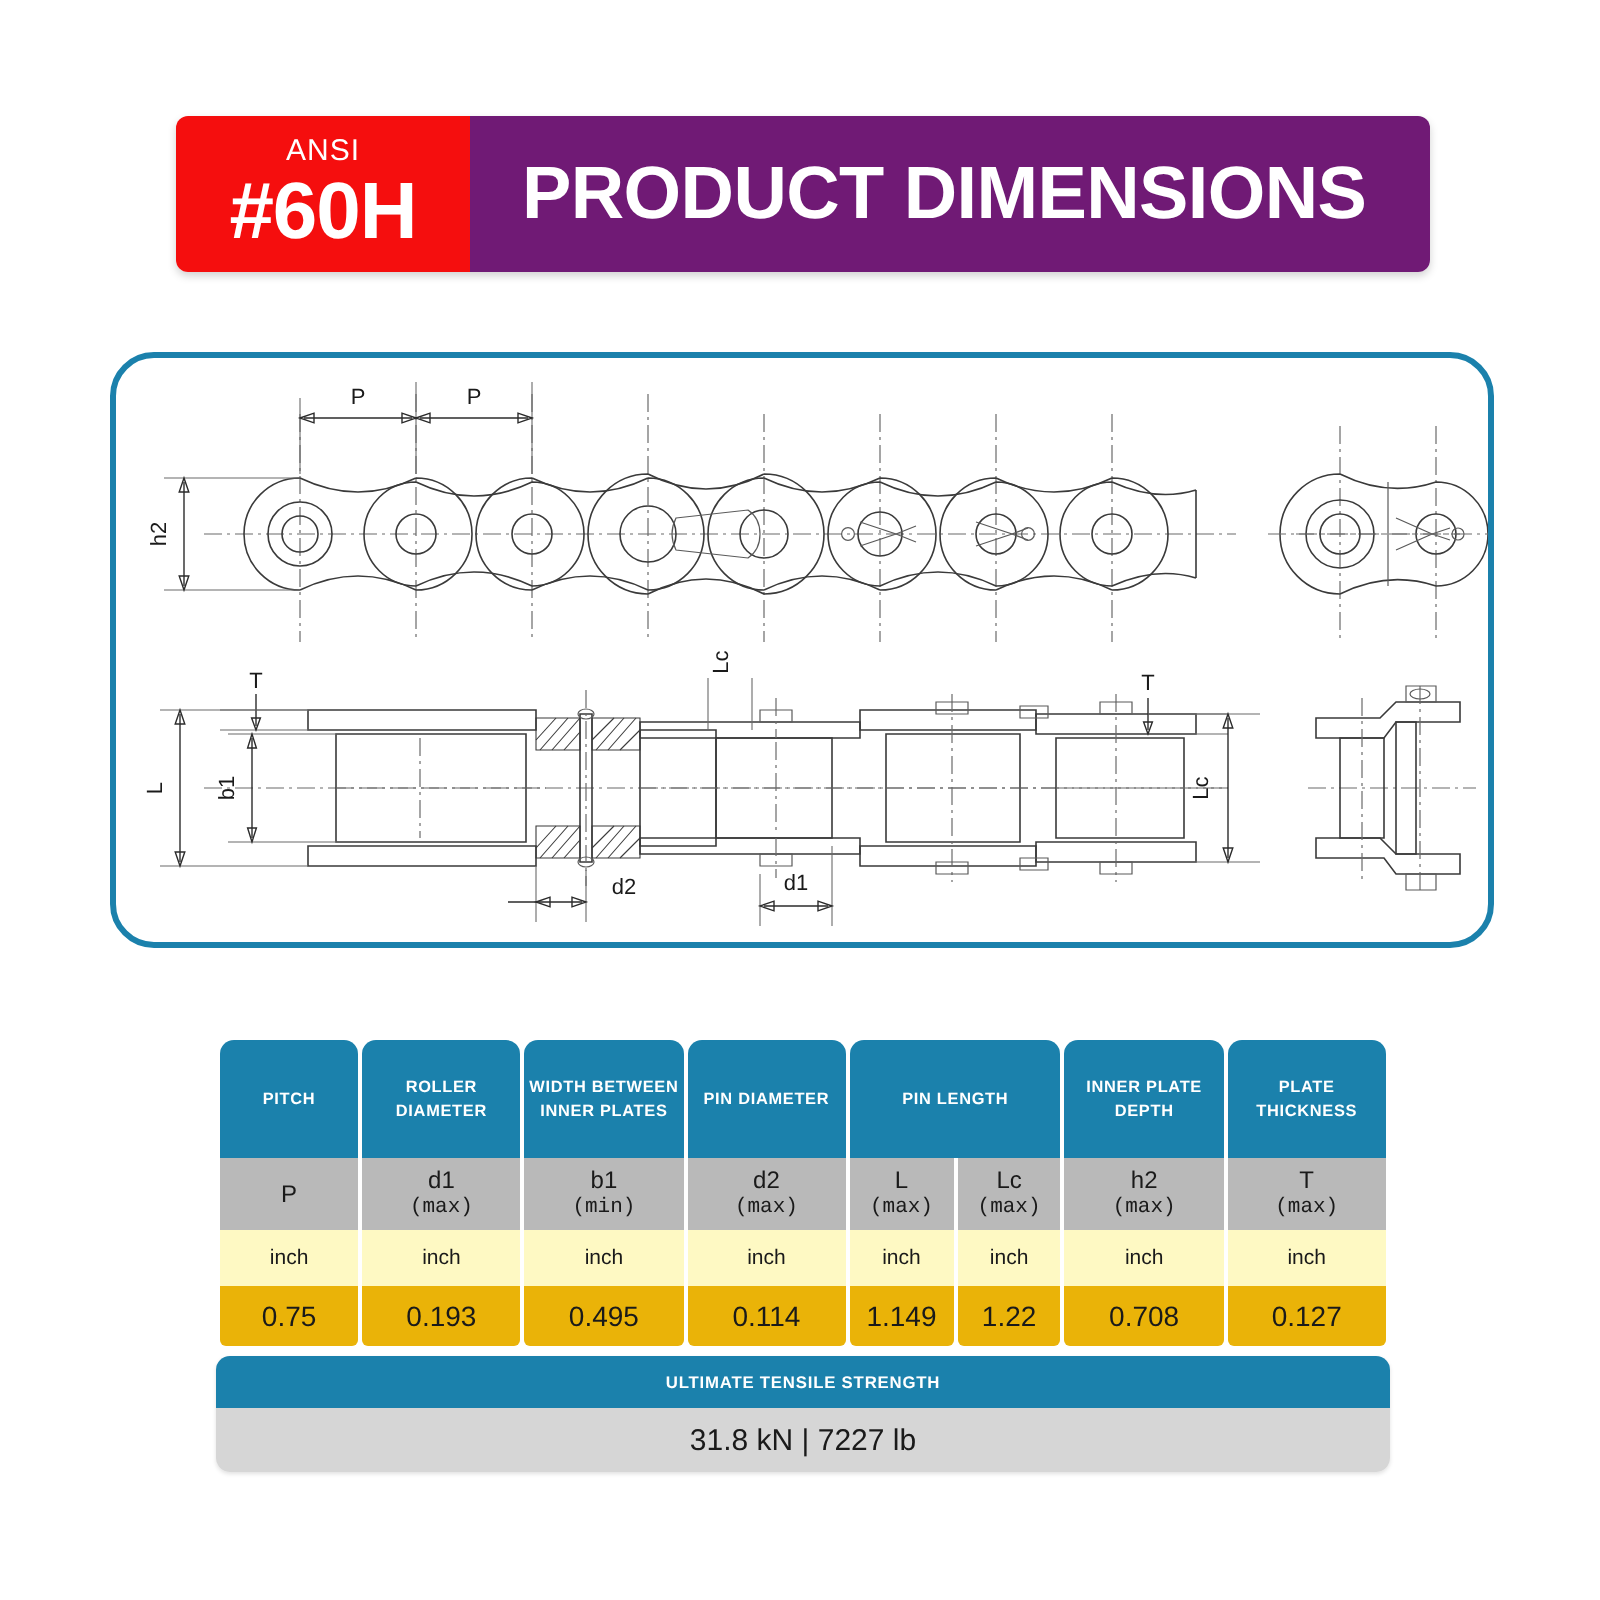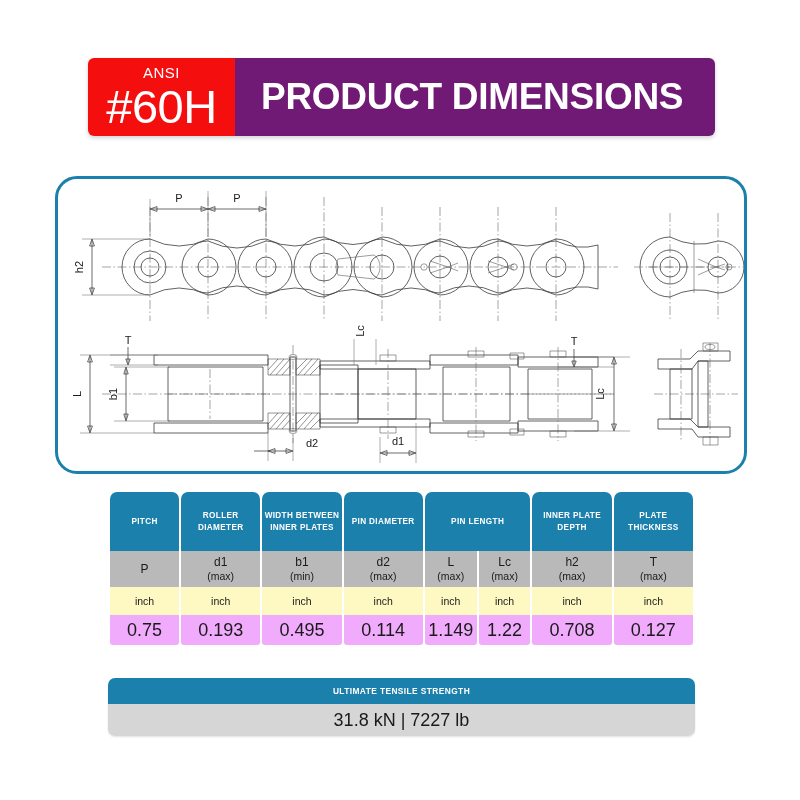--- a/index.html
+++ b/index.html
@@ -39,22 +39,22 @@
     line-height: 1;
     text-align: right;
   }
   .badge-std {
     font-size: 15px;
     font-weight: 400;
     letter-spacing: 0.5px;
     margin-bottom: 3px;
   }
   .badge-num {
-    font-size: 47px;
-    font-weight: normal;
+    font-size: 40px;
+    font-weight: bold;
     letter-spacing: -0.5px;
   }
   .banner-title {
     flex: 1;
     background: #701a75;
     color: #ffffff;
     display: flex;
     align-items: center;
     padding-left: 26px;
     font-size: 37px;
@@ -73,21 +73,21 @@
     border: 3px solid #1b81ac;
     border-radius: 22px;
     background: #ffffff;
   }
   .diagram-panel svg { display: block; }
 
   
   .dim-table {
     position: absolute;
     left: 108px;
-    top: 492px;
+    top: 520px;
     width: 587px;
     border-collapse: separate;
     border-spacing: 2px 0;
     table-layout: fixed;
   }
   .dim-table th {
     background: #1b81ac;
     color: #ffffff;
     font-size: 8.2px;
     font-weight: bold;
@@ -110,27 +110,27 @@
     height: 36px;
     font-size: 12px;
     line-height: 1.25;
   }
   .row-unit td {
     background: #fef9c3;
     height: 28px;
     font-size: 10.5px;
   }
   .row-val td {
-    background: #f0abfc;
+    background: #eab308;
     height: 30px;
-    font-size: 18px;
+    font-size: 14px;
     border-radius: 0 0 3px 3px;
     text-align: center;
   }
-  .sub { display: block; font-size: 10.5px; }
+  .sub { display: block; font-size: 10.5px; font-family: Liberation Mono, monospace; }
 
   
   .cards {
     position: absolute;
     left: 108px;
     top: 678px;
     width: 587px;
     display: flex;
   }
   .card {
@@ -146,21 +146,21 @@
     font-weight: bold;
     letter-spacing: 0.4px;
     height: 26px;
     display: flex;
     align-items: center;
     justify-content: center;
   }
   .card-body {
     background: #d6d6d6;
     color: #1a1a1a;
-    font-size: 18px;
+    font-size: 15px;
     height: 32px;
     display: flex;
     align-items: center;
     justify-content: center;
   }
 
   
   .tl { fill: none; stroke: #3a3a3a; stroke-width: 0.8; }
   .tl-thin { fill: none; stroke: #5a5a5a; stroke-width: 0.6; }
   .tl-dash { fill: none; stroke: #6a6a6a; stroke-width: 0.6;

